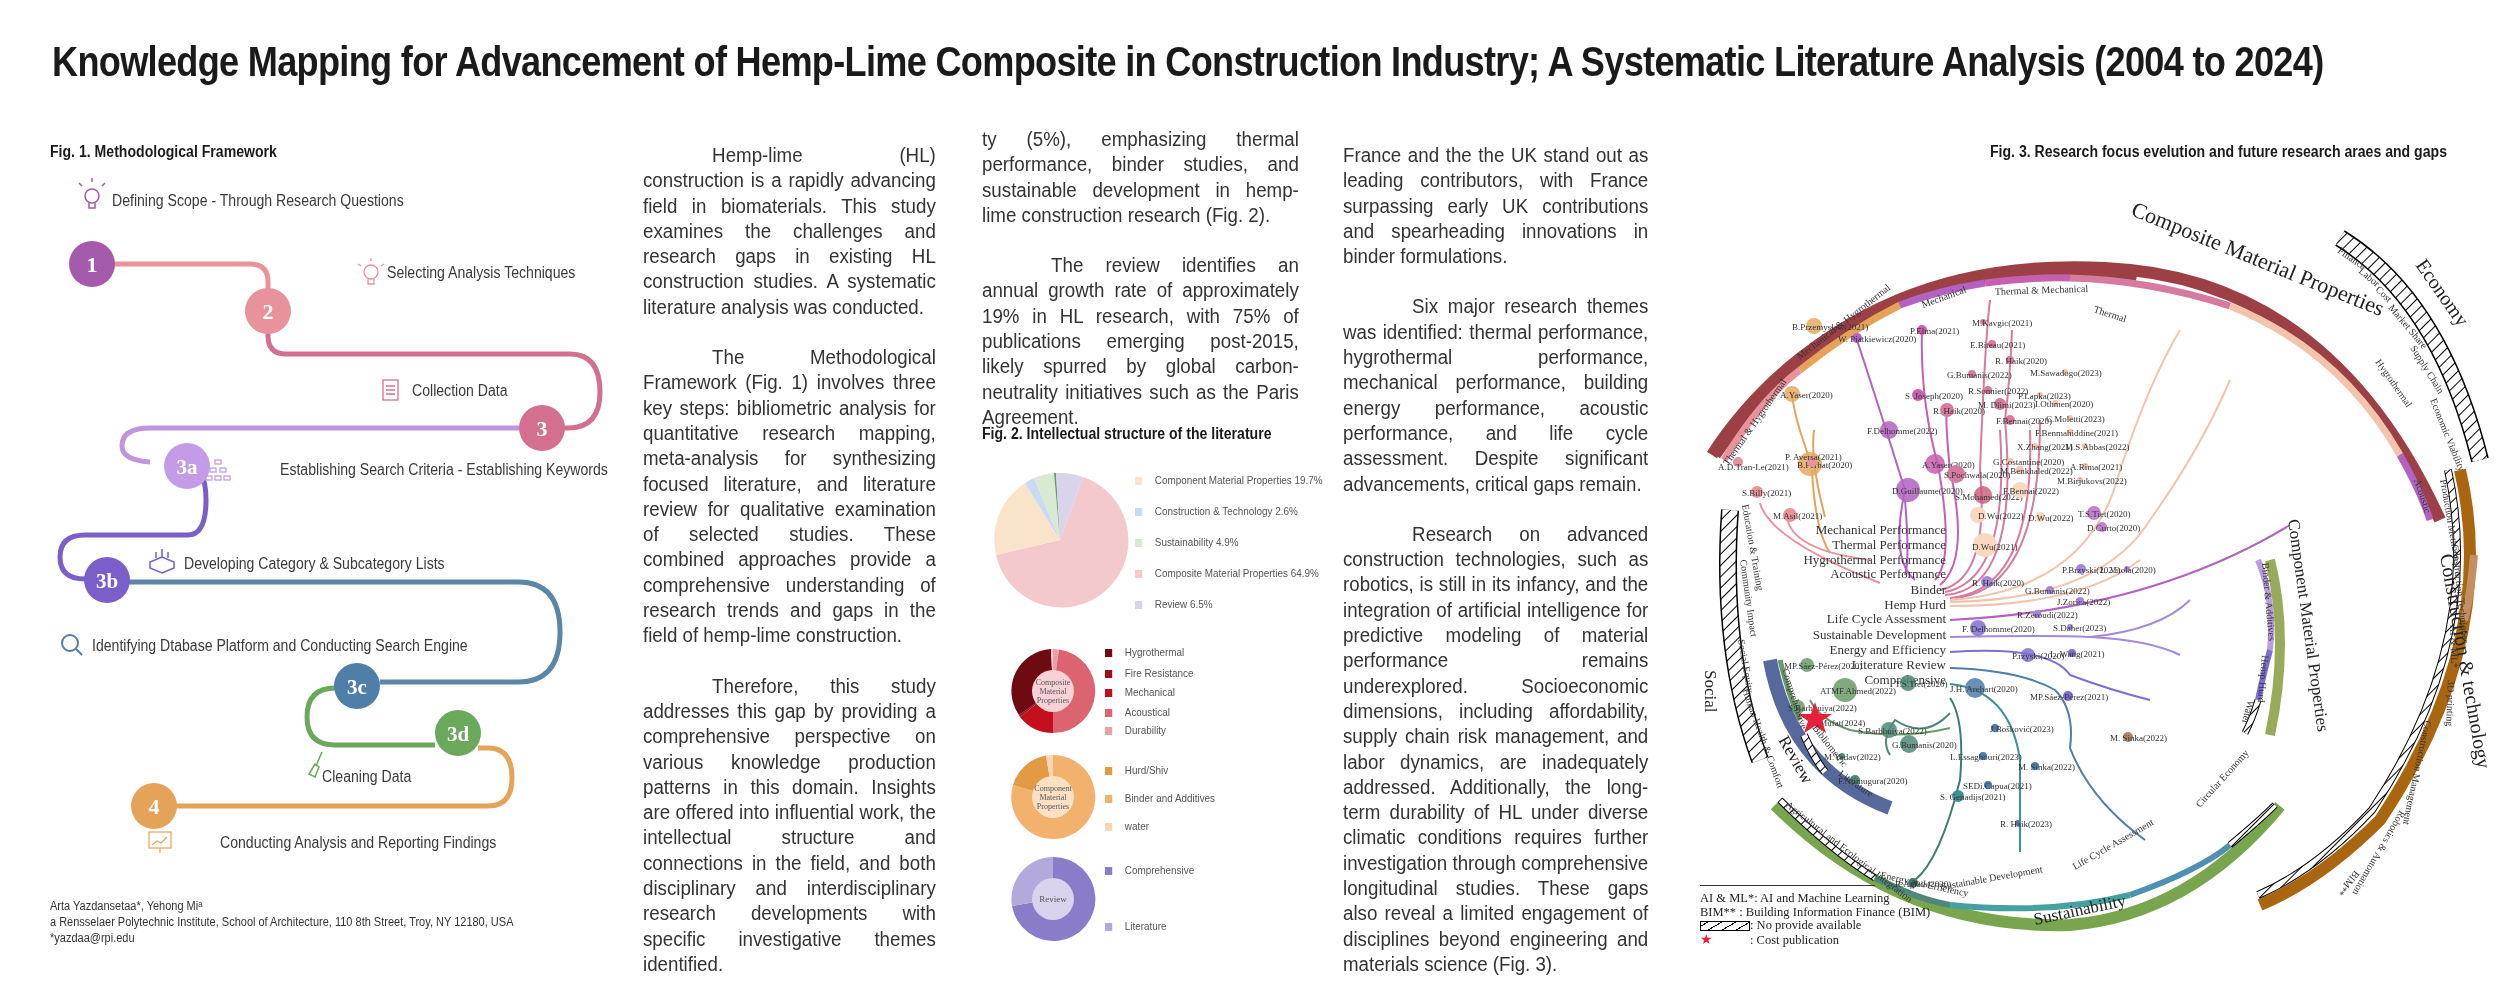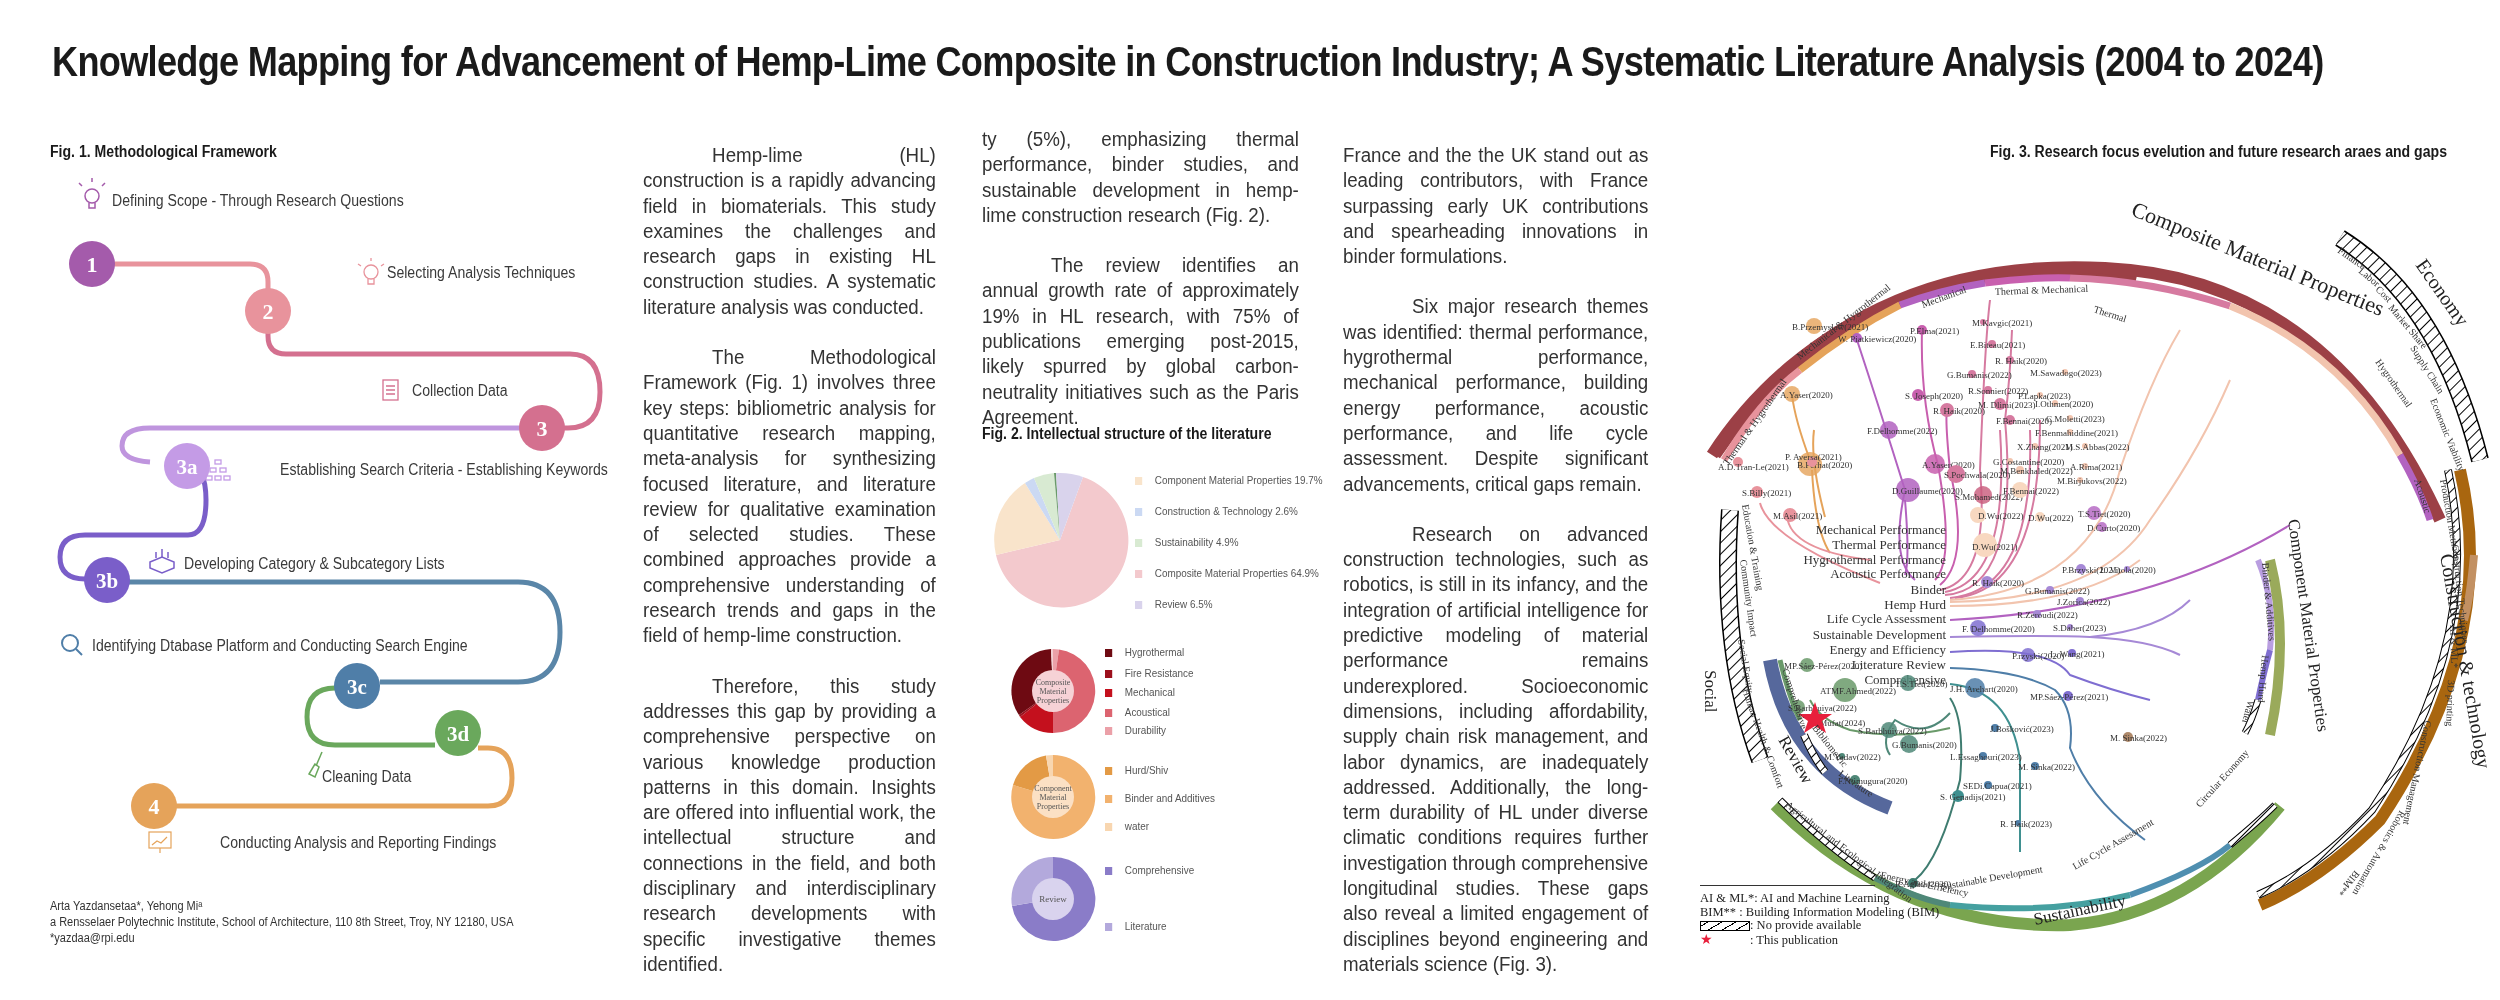--- a/index.html
+++ b/index.html
@@ -500,16 +500,16 @@
     <text x="1742" y="505" transform="rotate(80 1742 505)">Education &amp; Training</text>
     <text x="1740" y="560" transform="rotate(82 1740 560)">Community Impact</text>
     <text x="1738" y="640" transform="rotate(80 1738 640)">Social Equity</text>
     <text x="1742" y="690" transform="rotate(70 1742 690)">Human Health &amp; Comfort</text>
   </g>
 </svg>
 
 <div class="fig3-legend">
   <div style="width:175px; border-top:1.5px solid #333; margin-bottom:6px;"></div>
   <div class="row">AI &amp; ML*: AI and Machine Learning</div>
-  <div class="row">BIM**     : Building Information Modeling (BIM)</div>
+  <div class="row">BIM**     : Building Information Finance (BIM)</div>
   <div class="row"><span style="display:inline-block; width:48px; height:8px; border:1px solid #000; background:repeating-linear-gradient(-30deg,#fff 0 6px,#000 6px 7px); vertical-align:middle;"></span><span>: No provide available</span></div>
-  <div class="row"><span style="color:#e8203c; font-size:14px; display:inline-block; width:50px;">★</span><span>: This publication</span></div>
+  <div class="row"><span style="color:#e8203c; font-size:14px; display:inline-block; width:50px;">★</span><span>: Cost publication</span></div>
 </div>
 
 </body></html>

